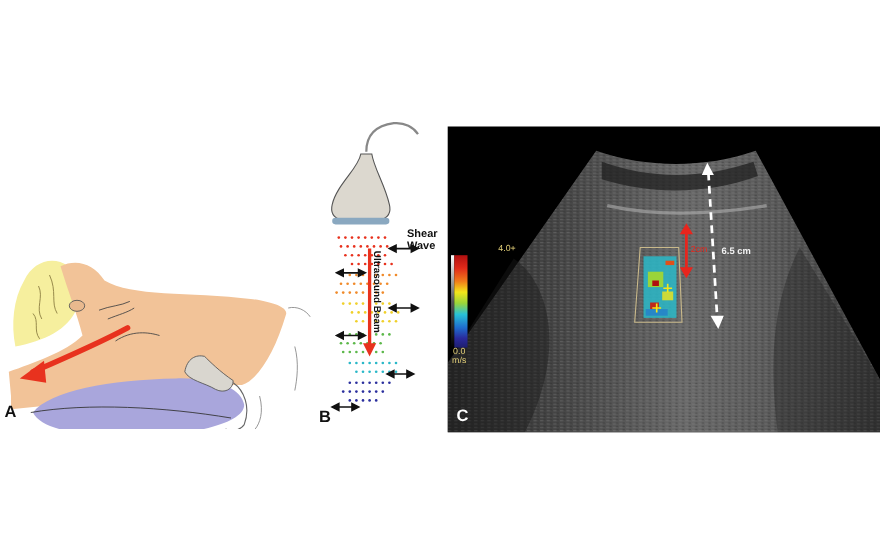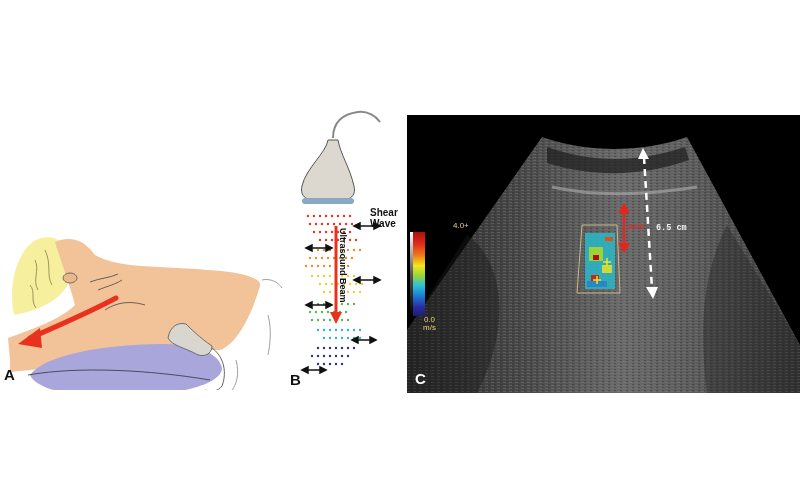--- a/index.html
+++ b/index.html
@@ -9,23 +9,23 @@
   #panel-a { left:0; top:220px; width:290px; height:170px; }
   #panel-b { left:288px; top:108px; width:110px; height:290px; }
   #panel-c { left:407px; top:115px; width:393px; height:278px; background:#000; overflow:hidden; }
   .shear-label { position:absolute; font-weight:bold; font-size:10px; line-height:11px; color:#111; }
   .beam-label { position:absolute; font-weight:bold; font-size:9px; color:#111; transform:rotate(90deg); transform-origin:left top; white-space:nowrap; }
   .c-label { position:absolute; left:8px; bottom:6px; color:#fff; font-weight:bold; font-size:15px; }
   .colorbar { position:absolute; left:6px; top:117px; width:12px; height:84px;
     background:linear-gradient(to bottom,#b01010 0%,#e02a1a 14%,#f07a1a 28%,#f3e61a 40%,#9ad43a 52%,#28c2d8 64%,#1f6fd0 78%,#2a2a9c 90%,#1e1e6e 100%); }
   .colorbar-gray { position:absolute; left:3px; top:117px; width:3px; height:84px; background:linear-gradient(to bottom,#fff,#555,#000); }
   .cb-max { position:absolute; left:4px; top:106px; color:#e7d37a; font-size:8px;margin-left:42px; }
-  .cb-min { position:absolute; left:16px; top:201px; color:#e7d37a; font-size:8px; line-height:8px; text-align:center; }
-  .meas-2 { position:absolute; color:#e8251d; font-weight:bold; font-size:8px; }
-  .meas-65 { position:absolute; color:#f2f2f2; font-weight:bold; font-size:8.5px;font-family:Liberation Mono, monospace; }
+  .cb-min { position:absolute; left:4px; top:201px; color:#e7d37a; font-size:8px; line-height:8px; text-align:center; }
+  .meas-2 { position:absolute; color:#e8251d; font-weight:normal; font-size:8px; }
+  .meas-65 { position:absolute; color:#f2f2f2; font-weight:bold; font-size:8.5px; }
 </style>
 </head>
 <body>
 
 <div id="panel-a" class="panel">
   <svg width="290" height="170" viewBox="0 0 290 170">
 
     <path d="M22,35 C30,18 48,12 62,22 L70,60 C62,80 40,90 14,95 C10,75 12,52 22,35 Z" fill="#f6ef9e" stroke="none"></path>
 
     <path d="M55,22 C70,15 85,20 95,35 C120,50 170,45 230,52 C250,55 262,60 260,66 C250,100 235,125 220,130 L120,130 C80,132 40,140 10,140 L8,118 C30,110 60,100 75,85 C70,65 62,45 55,22 Z" fill="#f2c398"></path>

